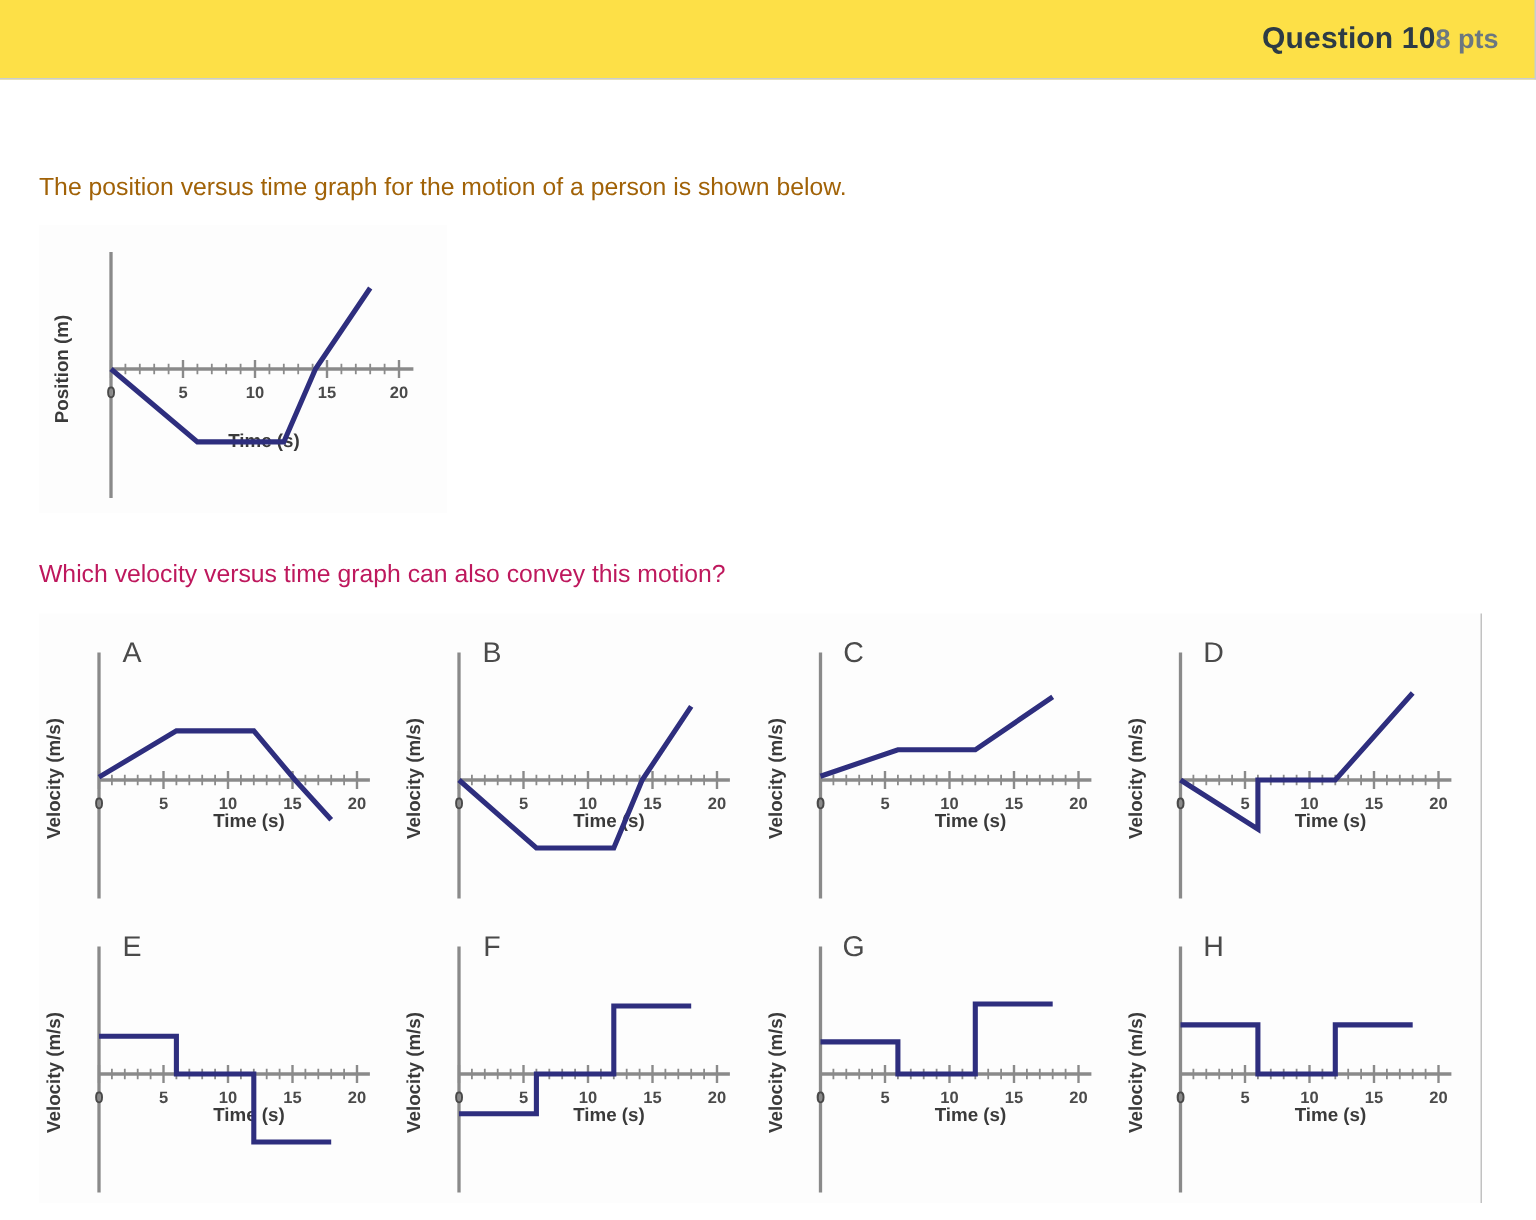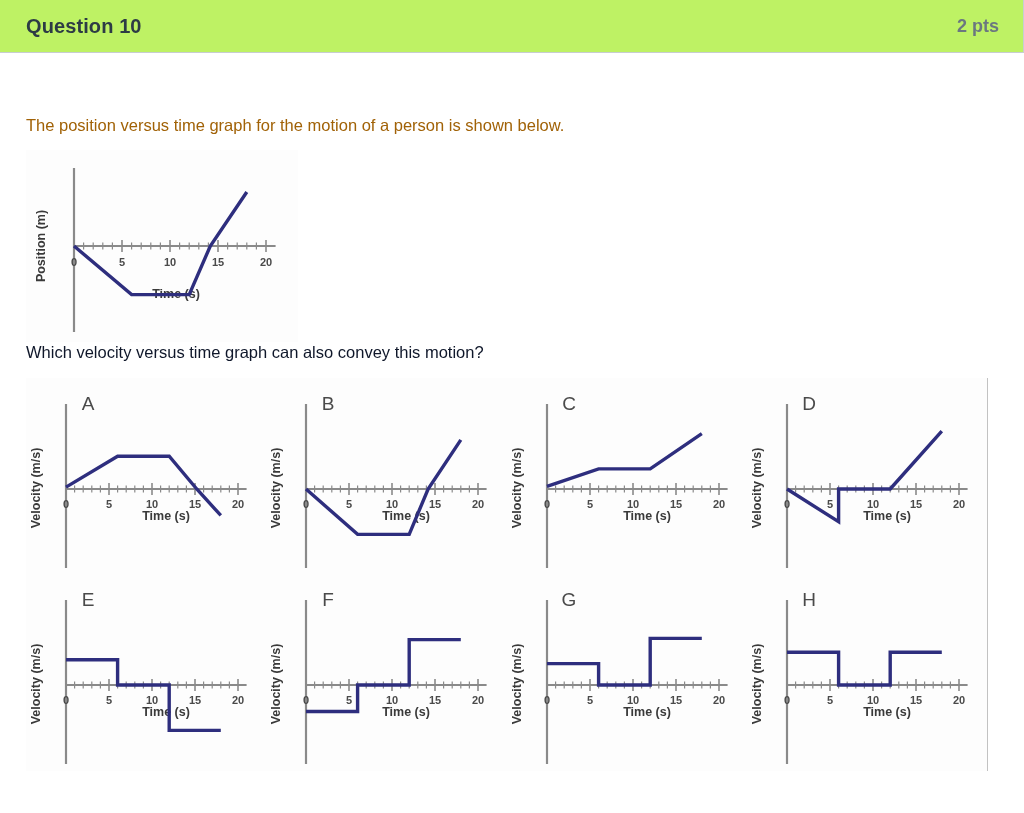--- a/index.html
+++ b/index.html
@@ -5,26 +5,26 @@
   * { box-sizing: border-box; }
   html, body {
     margin: 0; padding: 0;
     width: 1024px; height: 813px;
     background: #ffffff;
     font-family: "Liberation Sans", sans-serif;
     color: #2d3b45;
   }
   .question-header {
     height: 53px;
-    background: #bef264;
+    background: #fde047;
     border-bottom: 1px solid #c7cdd1;
     border-right: 1px solid #c7cdd1;
     display: flex;
     align-items: center;
-    justify-content: space-between;
+    justify-content: flex-end;
     padding: 0 24px 0 26px;
   }
   .question-title {
     font-size: 20px;
     font-weight: bold;
     color: #2d3b45;
     letter-spacing: 0.1px;
   }
   .question-points {
     font-size: 18px;
@@ -33,21 +33,22 @@
   }
   .question-body { padding: 0 26px; }
   .prompt {
     font-size: 16.5px;
     color: #a16207;
     margin-top: 62px;
     line-height: 1.3;
   }
   .prompt-2 {
     font-size: 16.5px;
-    color: #0f172a;
+    color: #be185d;
+    margin-top: 31px;
     line-height: 1.3;
   }
   .stimulus-figure {
     margin-top: 14px;
     width: 272px;
     height: 192px;
     background: #fdfdfd;
   }
   .answers-panel {
     margin-top: 14px;
@@ -87,21 +88,21 @@
     font-family: "Liberation Sans", sans-serif;
     font-size: 19px;
     fill: #4a4a4a;
   }
 </style>
 </head>
 <body>
 
 <div class="question-header">
   <div class="question-title">Question 10</div>
-  <div class="question-points">2 pts</div>
+  <div class="question-points">8 pts</div>
 </div>
 
 <div class="question-body">
 
   <div class="prompt">The position versus time graph for the motion of a person is shown below.</div>
 
   <div class="stimulus-figure">
     <svg id="svg-stimulus" width="272" height="192" viewBox="0 0 272 192">
         <line x1="48" y1="18" x2="48" y2="182" class="axis-line"></line>
         <line x1="48" y1="96" x2="249.6" y2="96" class="axis-line"></line>

